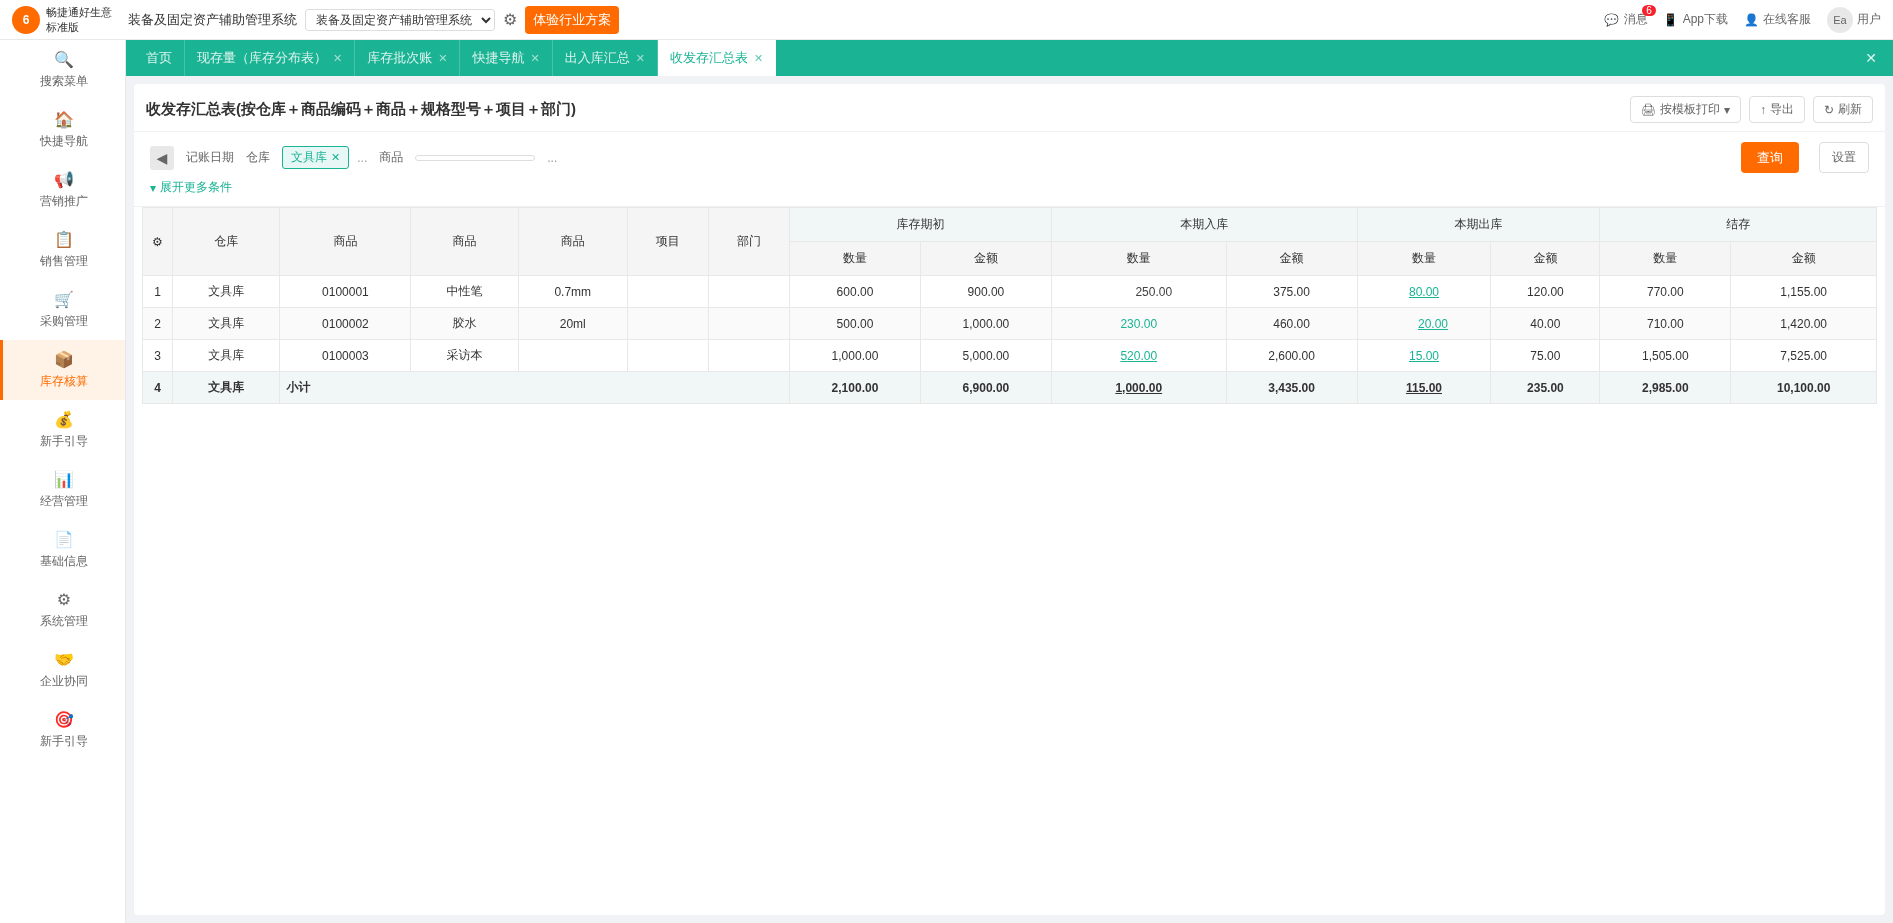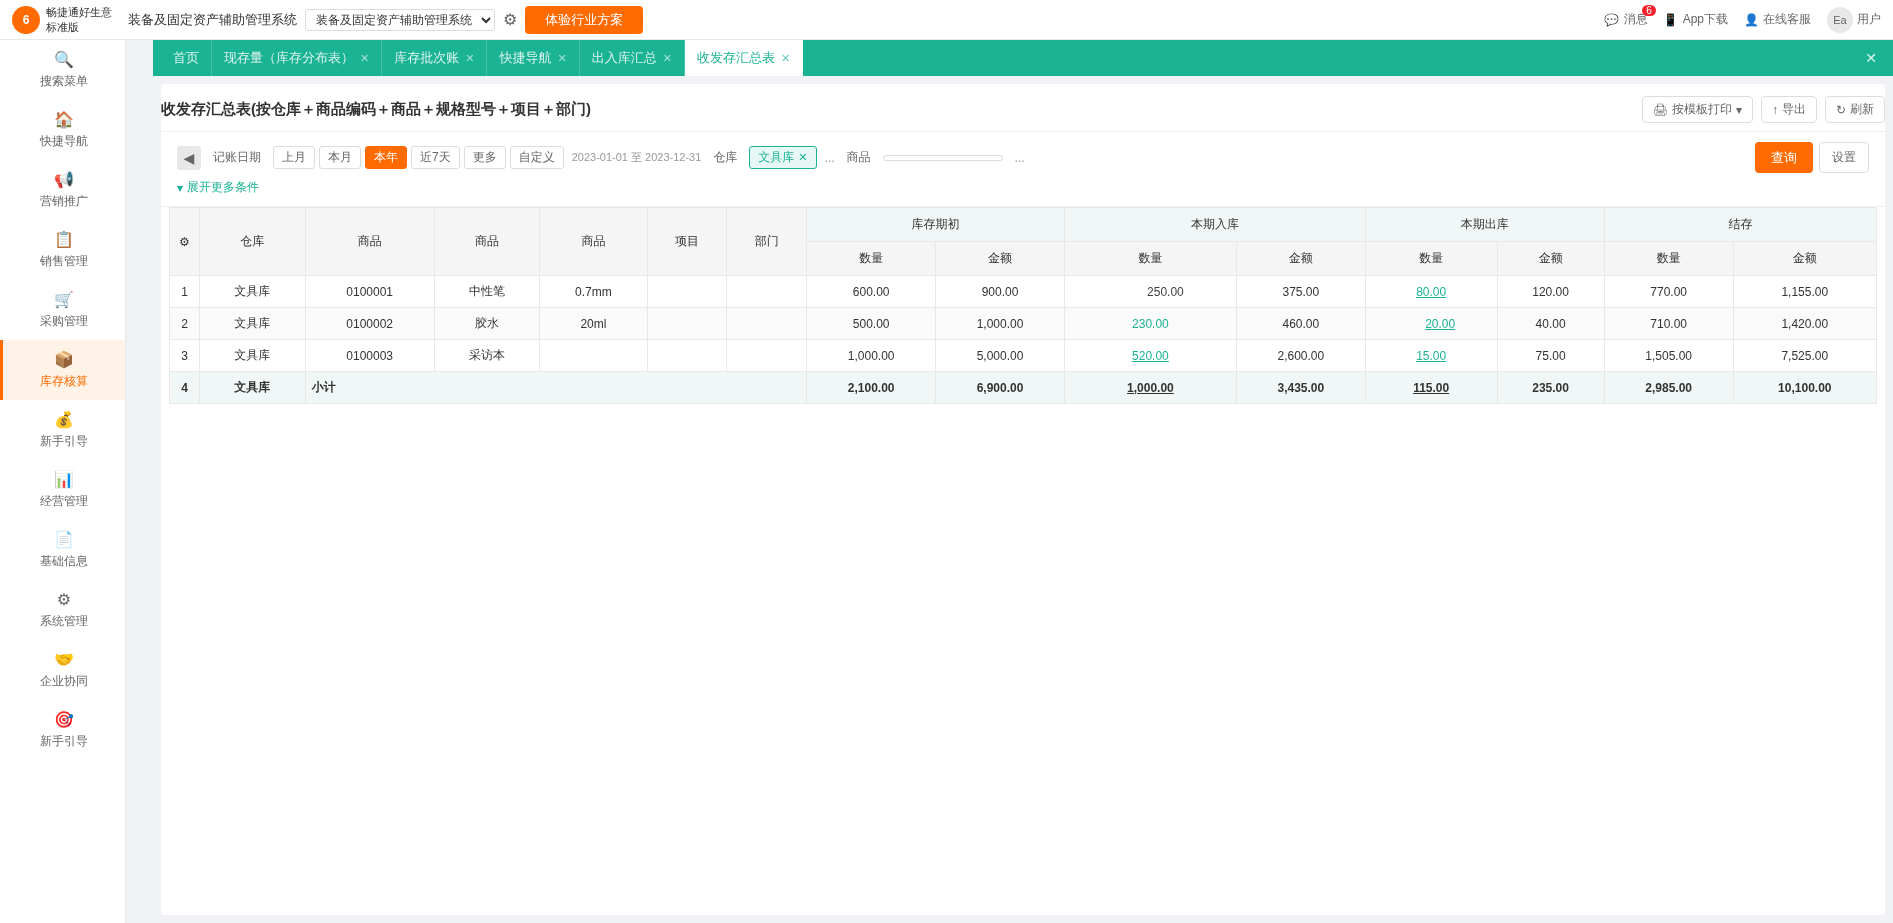--- a/index.html
+++ b/index.html
@@ -3,48 +3,48 @@
   <meta charset="utf-8">
   <style>
     * { box-sizing: border-box; margin: 0; padding: 0; font-family: 'Microsoft YaHei', Arial, sans-serif; }
     body { background: #f0f2f5; font-size: 13px; color: #333; overflow: hidden; }
 
     
     .app-wrapper { display: flex; flex-direction: column; height: 923px; width: 1893px; }
     .top-bar { display: flex; align-items: center; background: #fff; height: 40px; padding: 0 12px; border-bottom: 1px solid #e8e8e8; }
     .main-area { display: flex; flex: 1; overflow: hidden; }
     .sidebar { width: 126px; background: #fff; border-right: 1px solid #e8e8e8; display: flex; flex-direction: column; }
-    .content-area { flex: 1; display: flex; flex-direction: column; overflow: hidden; background: #f0f2f5; margin-left: 27px; }
+    .content-area { flex: 1; display: flex; flex-direction: column; overflow: hidden; background: #f0f2f5; }
 
     
     .logo-area { display: flex; align-items: center; gap: 6px; margin-right: 16px; }
     .logo-icon { width: 28px; height: 28px; background: #ff6b00; border-radius: 50%; display: flex; align-items: center; justify-content: center; color: #fff; font-weight: bold; font-size: 12px; }
     .logo-text { font-size: 11px; color: #333; line-height: 1.3; }
     .system-title { font-size: 13px; color: #333; margin-right: 8px; }
     .system-dropdown { border: 1px solid #ddd; border-radius: 3px; padding: 2px 6px; font-size: 12px; cursor: pointer; color: #333; background: #fff; }
     .gear-btn { background: none; border: none; cursor: pointer; color: #666; font-size: 16px; margin: 0 8px; }
-    .trial-btn { background: #ff6b00; color: #fff; border: none; border-radius: 4px; padding: 5px 20px; font-size: 13px; cursor: pointer; margin-right: auto; }
+    .trial-btn { background: #ff6b00; color: #fff; border: none; border-radius: 4px; padding: 5px 8px; font-size: 13px; cursor: pointer; margin-right: auto; }
     .top-right { display: flex; align-items: center; gap: 16px; margin-left: auto; }
     .top-icon-item { display: flex; align-items: center; gap: 4px; font-size: 12px; color: #666; cursor: pointer; position: relative; }
     .badge { background: #f5222d; color: #fff; border-radius: 8px; font-size: 10px; padding: 0 4px; position: absolute; top: -6px; right: -8px; }
     .user-avatar { width: 26px; height: 26px; background: #e8e8e8; border-radius: 50%; display: flex; align-items: center; justify-content: center; font-size: 11px; color: #666; }
     .sidebar-item { display: flex; flex-direction: column; align-items: center; padding: 10px 8px; cursor: pointer; color: #666; font-size: 12px; gap: 4px; border-left: 3px solid transparent; }
     .sidebar-item.active { background: #fff3e8; color: #ff6b00; border-left-color: #ff6b00; }
     .sidebar-icon { font-size: 16px; }
 
     
     .tabs-bar { background: #1ab394; display: flex; align-items: center; height: 36px; padding: 0 8px; }
     .tab-item { display: flex; align-items: center; gap: 6px; padding: 0 12px; height: 36px; color: rgba(255,255,255,0.85); font-size: 13px; cursor: pointer; border-right: 1px solid rgba(255,255,255,0.2); }
     .tab-item.active { background: #fff; color: #1ab394; }
     .tab-close { font-size: 11px; opacity: 0.7; cursor: pointer; }
     .tabs-close-all { margin-left: auto; color: rgba(255,255,255,0.85); font-size: 14px; cursor: pointer; padding: 0 8px; }
 
     
     .page-content { flex: 1; background: #fff; margin: 8px; border-radius: 4px; overflow: hidden; display: flex; flex-direction: column; }
-    .page-header { padding: 12px 0 8px; border-bottom: 1px solid #f0f0f0; display: flex; align-items: center; justify-content: space-between; }
+    .page-header { padding: 12px 12px 8px; border-bottom: 1px solid #f0f0f0; display: flex; align-items: center; justify-content: space-between; }
     .page-title { font-size: 15px; font-weight: bold; color: #333; }
     .page-actions { display: flex; align-items: center; gap: 8px; }
     .action-btn { display: flex; align-items: center; gap: 4px; padding: 4px 10px; border: 1px solid #ddd; border-radius: 4px; background: #fff; cursor: pointer; font-size: 12px; color: #666; }
     .refresh-btn { display: flex; align-items: center; gap: 4px; padding: 4px 10px; border: 1px solid #ddd; border-radius: 4px; background: #fff; cursor: pointer; font-size: 12px; color: #666; }
 
     
     .filter-area { padding: 10px 16px; background: #fff; border-bottom: 1px solid #f0f0f0; }
     .filter-row { display: flex; align-items: center; gap: 12px; flex-wrap: wrap; }
     .filter-label { font-size: 12px; color: #666; }
     .date-options { display: flex; align-items: center; gap: 4px; }
@@ -227,46 +227,37 @@
               <span>↻</span>
               <span>刷新</span>
             </button>
           </div>
         </div>
 
         <div class="filter-area">
           <div class="filter-row">
             <button class="arrow-toggle">◀</button>
             <span class="filter-label">记账日期</span>
-            <div class="date-options">
-              <button class="date-btn">上月</button>
-              <button class="date-btn">本月</button>
-              <button class="date-btn active">本年</button>
-              <button class="date-btn">近7天</button>
-              <button class="date-btn">更多</button>
-              <button class="date-btn">自定义</button>
-              <span class="date-range">2023-01-01 至 2023-12-31</span>
-            </div>
 
             <span class="filter-label">仓库</span>
             <div class="warehouse-filter">
               <div class="warehouse-tag">
                 <span>文具库</span>
                 <span class="tag-close">✕</span>
               </div>
               <span class="filter-more-btn">...</span>
             </div>
 
             <span class="filter-label">商品</span>
             <div class="filter-input-area">
               <span style="color:#ccc"></span>
             </div>
             <span class="filter-more-btn">...</span>
 
-            <div style="margin-left:auto; display:flex; gap:6px;">
+            <div style="margin-left:auto; display:flex; gap:20px;">
               <button class="query-btn">查询</button>
               <button class="settings-btn">设置</button>
             </div>
           </div>
           <div style="text-align:center; margin-top:6px;">
             <div class="expand-btn">
               <span>▾</span>
               <span>展开更多条件</span>
             </div>
           </div>

